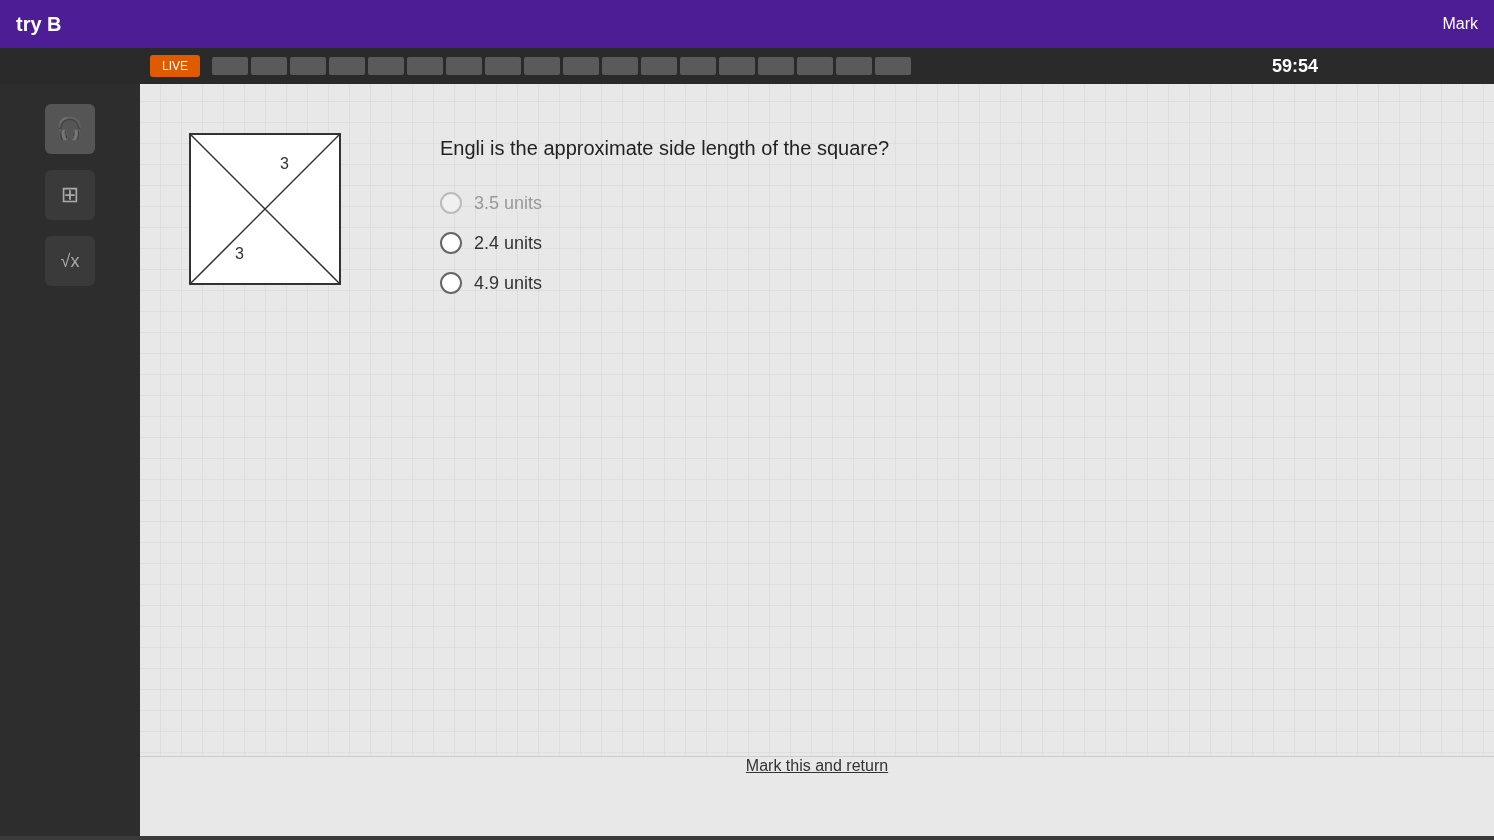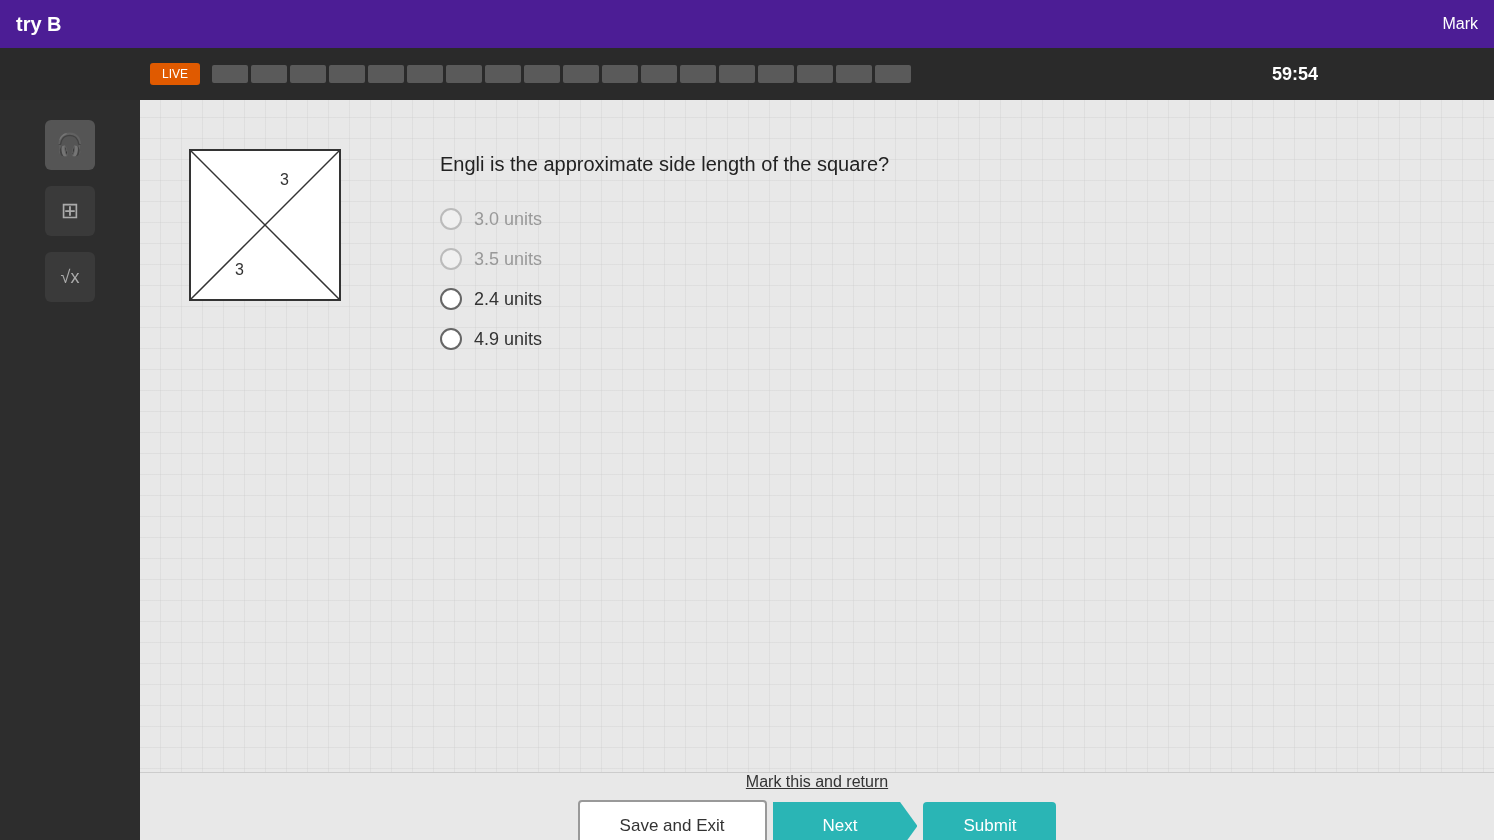--- a/index.html
+++ b/index.html
@@ -32,21 +32,21 @@
     }
 
     .top-bar-right {
       color: white;
       font-size: 16px;
     }
 
     
     .progress-area {
       background-color: #2a2a2a;
-      height: 52px;
+      height: 36px;
       display: flex;
       align-items: center;
       padding: 0 150px 0 150px;
       gap: 4px;
       position: relative;
     }
 
     .timer-display {
       position: absolute;
       right: 176px;
@@ -314,24 +314,20 @@
 
           <text x="100" y="45" font-size="16" fill="#333" font-family="Arial">3</text>
 
           <text x="55" y="135" font-size="16" fill="#333" font-family="Arial">3</text>
         </svg>
       </div>
 
       <div class="choices-area">
         <div class="question-text">Engli is the approximate side length of the square?</div>
 
-        <div class="choice-item">
-          <div class="radio-btn disabled"></div>
-          <span class="choice-label disabled">3.0 units</span>
-        </div>
 
         <div class="choice-item">
           <div class="radio-btn disabled"></div>
           <span class="choice-label disabled">3.5 units</span>
         </div>
 
         <div class="choice-item">
           <div class="radio-btn"></div>
           <span class="choice-label">2.4 units</span>
         </div>
@@ -339,21 +335,16 @@
         <div class="choice-item">
           <div class="radio-btn"></div>
           <span class="choice-label">4.9 units</span>
         </div>
       </div>
 
     </div>
 
     <div class="bottom-bar">
       <span class="mark-link">Mark this and return</span>
-      <div class="bottom-buttons">
-        <button class="btn-save-exit">Save and Exit</button>
-        <button class="btn-next">Next</button>
-        <button class="btn-submit">Submit</button>
-      </div>
     </div>
 
   </div>
 </div>
 
 </body></html>

